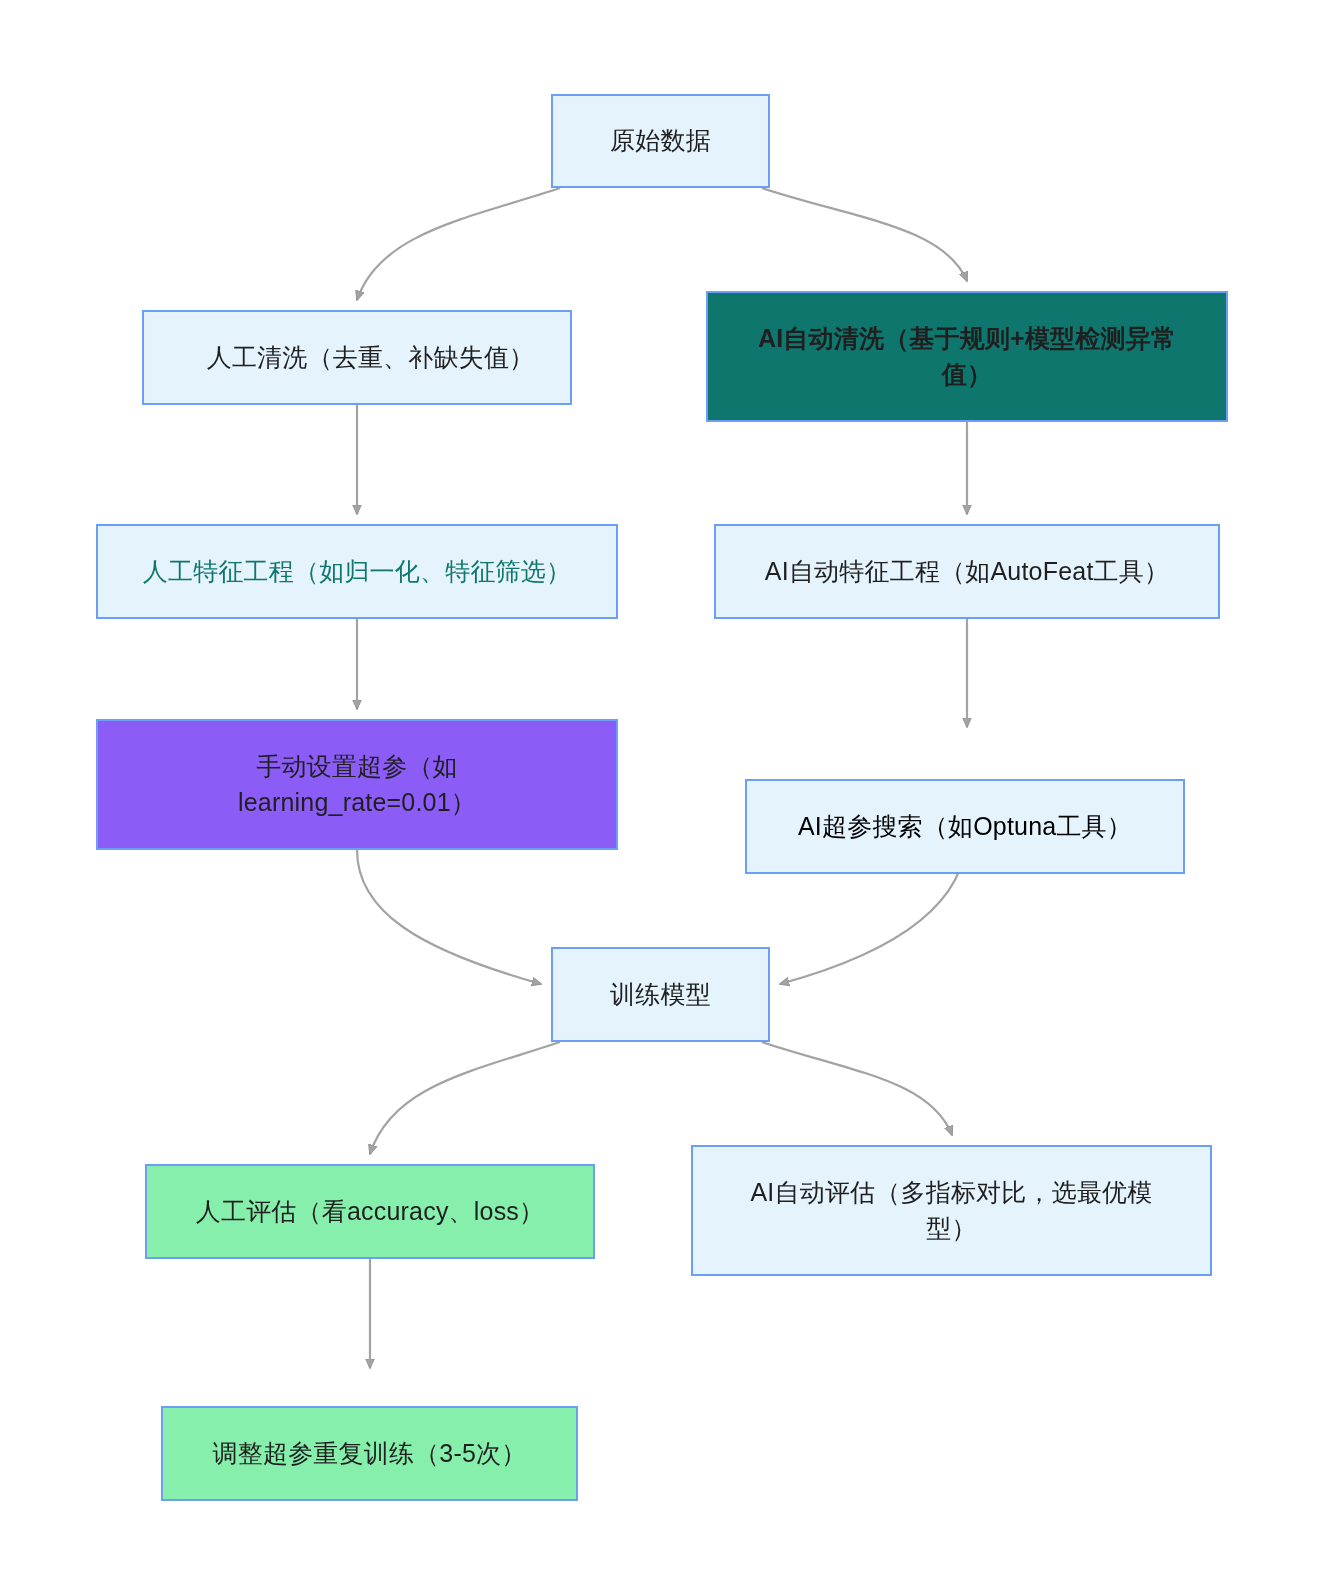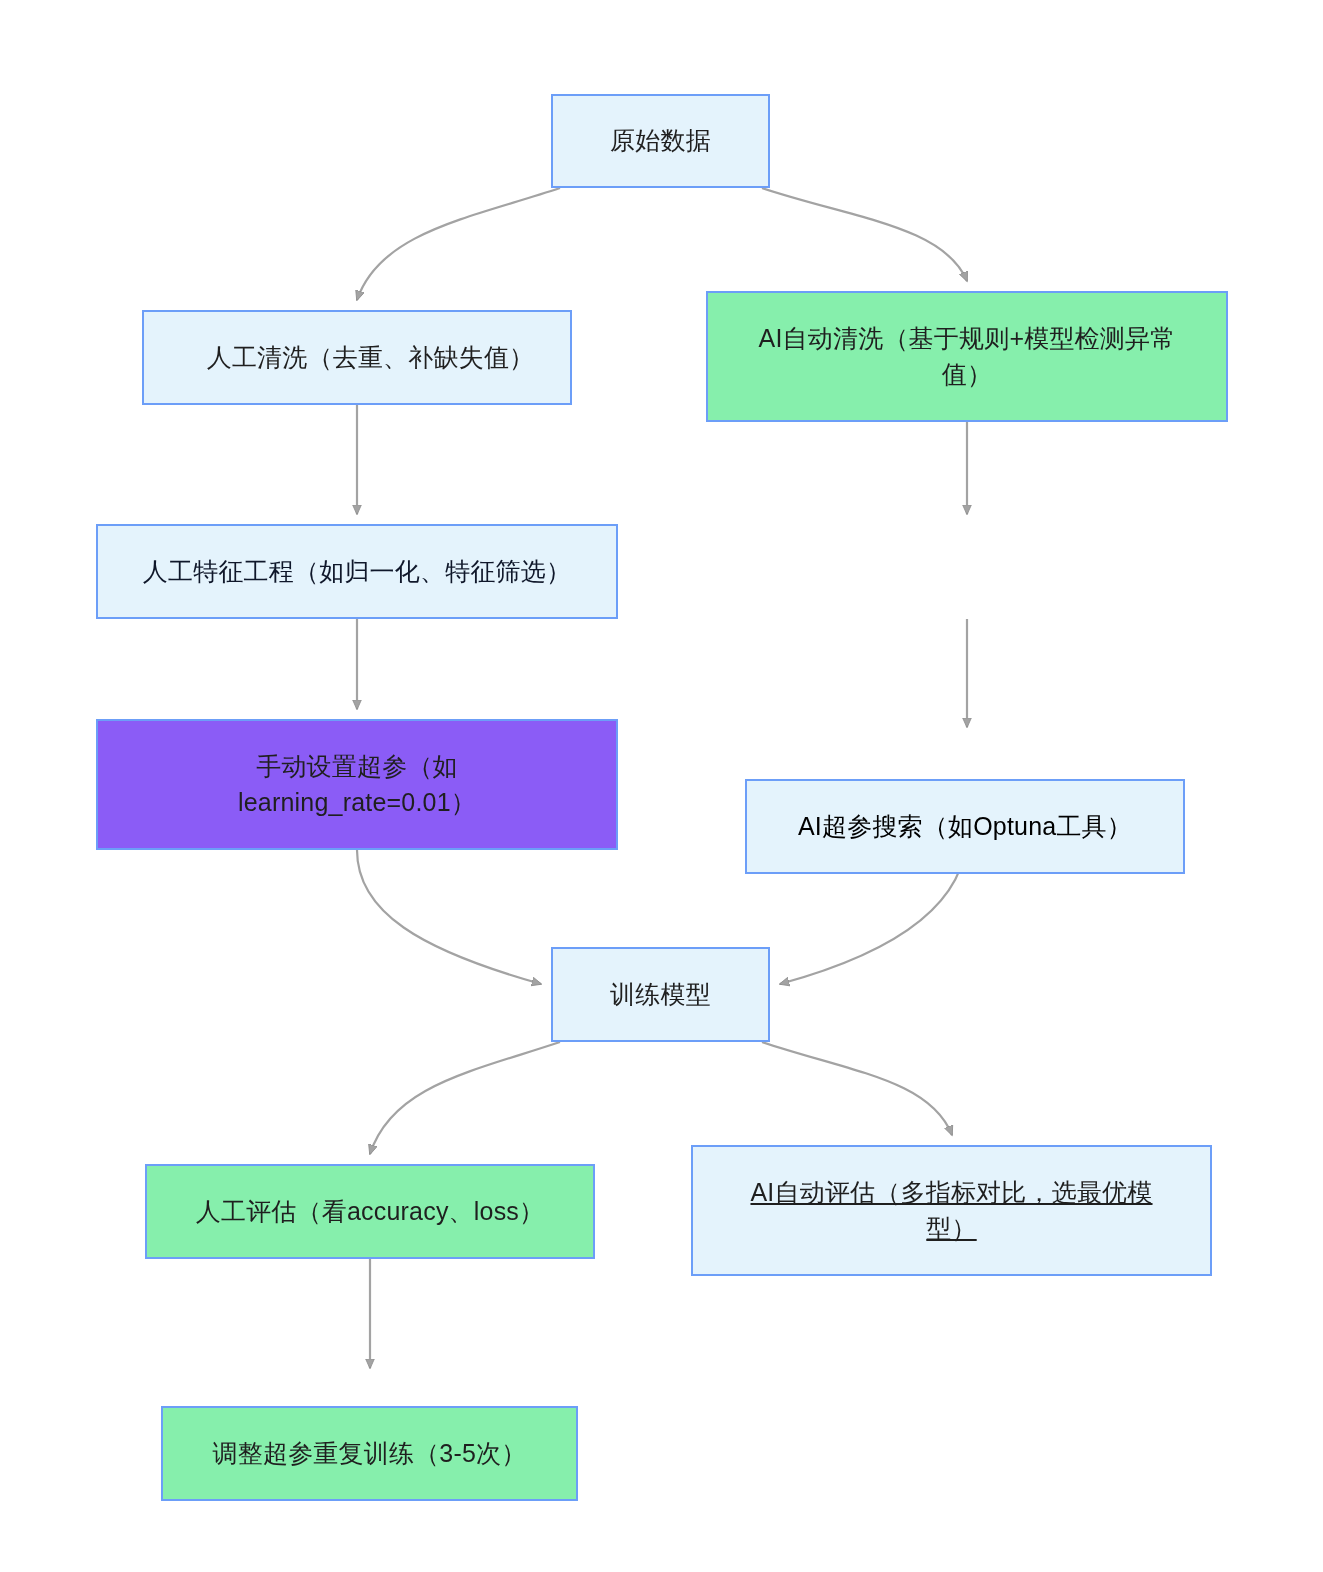--- a/index.html
+++ b/index.html
@@ -77,25 +77,26 @@
       <path d="M 560,1042 C 470,1072 392,1086 370,1154" marker-end="url(#arrowhead)"></path>
 
       <path d="M 762,1042 C 852,1072 930,1080 952,1135" marker-end="url(#arrowhead)"></path>
 
       <path d="M 370,1259 L 370,1368" marker-end="url(#arrowhead)"></path>
     </g>
   </svg>
 
   <div class="node-box" style="left: 551px; top: 94px; width: 219px; height: 94px; background: rgb(228, 243, 252); border-color: rgb(108, 158, 248); color: rgb(31, 31, 31);">原始数据</div>
   <div class="node-box" style="left: 142px; top: 310px; width: 430px; height: 95px; background: rgb(228, 243, 252); border-color: rgb(108, 158, 248); color: rgb(31, 31, 31); padding-left: 39px;">人工清洗（去重、补缺失值）</div>
-  <div class="node-box" style="left: 706px; top: 291px; width: 522px; height: 131px; background: #86efac; border-color: rgb(108, 158, 248); color: rgb(31, 31, 31);">AI自动清洗（基于规则+模型检测异常
+  <div class="node-box" style="left: 706px; top: 291px; width: 522px; height: 131px; background: #0f766e; border-color: rgb(108, 158, 248); color: rgb(31, 31, 31); font-weight: bold;">AI自动清洗（基于规则+模型检测异常
 值）</div>
-  <div class="node-box" style="left: 96px; top: 524px; width: 522px; height: 95px; background: rgb(228, 243, 252); border-color: rgb(108, 158, 248); color: #0f172a;">人工特征工程（如归一化、特征筛选）</div>
+  <div class="node-box" style="left: 96px; top: 524px; width: 522px; height: 95px; background: rgb(228, 243, 252); border-color: rgb(108, 158, 248); color: #0f766e;">人工特征工程（如归一化、特征筛选）</div>
+  <div class="node-box" style="left: 714px; top: 524px; width: 506px; height: 95px; background: rgb(228, 243, 252); border-color: rgb(108, 158, 248); color: rgb(31, 31, 31);">AI自动特征工程（如AutoFeat工具）</div>
   <div class="node-box" style="left: 96px; top: 719px; width: 522px; height: 131px; background: #8b5cf6; border-color: rgb(108, 158, 248); color: rgb(31, 31, 31);">手动设置超参（如
 learning_rate=0.01）</div>
   <div class="node-box" style="left: 745px; top: 779px; width: 440px; height: 95px; background: rgb(228, 243, 252); border-color: rgb(108, 158, 248); color: #000000;">AI超参搜索（如Optuna工具）</div>
   <div class="node-box" style="left: 551px; top: 947px; width: 219px; height: 95px; background: rgb(228, 243, 252); border-color: rgb(108, 158, 248); color: rgb(31, 31, 31); text-align: right;">训练模型</div>
   <div class="node-box" style="left: 145px; top: 1164px; width: 450px; height: 95px; background: #86efac; border-color: rgb(108, 158, 248); color: rgb(31, 31, 31);">人工评估（看accuracy、loss）</div>
-  <div class="node-box" style="left: 691px; top: 1145px; width: 521px; height: 131px; background: rgb(228, 243, 252); border-color: rgb(108, 158, 248); color: rgb(31, 31, 31); text-decoration: underline;">AI自动评估（多指标对比，选最优模
+  <div class="node-box" style="left: 691px; top: 1145px; width: 521px; height: 131px; background: rgb(228, 243, 252); border-color: rgb(108, 158, 248); color: rgb(31, 31, 31);">AI自动评估（多指标对比，选最优模
 型）</div>
   <div class="node-box" style="left: 161px; top: 1378px; width: 417px; height: 95px; background: #86efac; border-color: rgb(108, 158, 248); color: rgb(31, 31, 31); margin-top: 28px;">调整超参重复训练（3-5次）</div>
 
 </div>
 
 </body></html>

